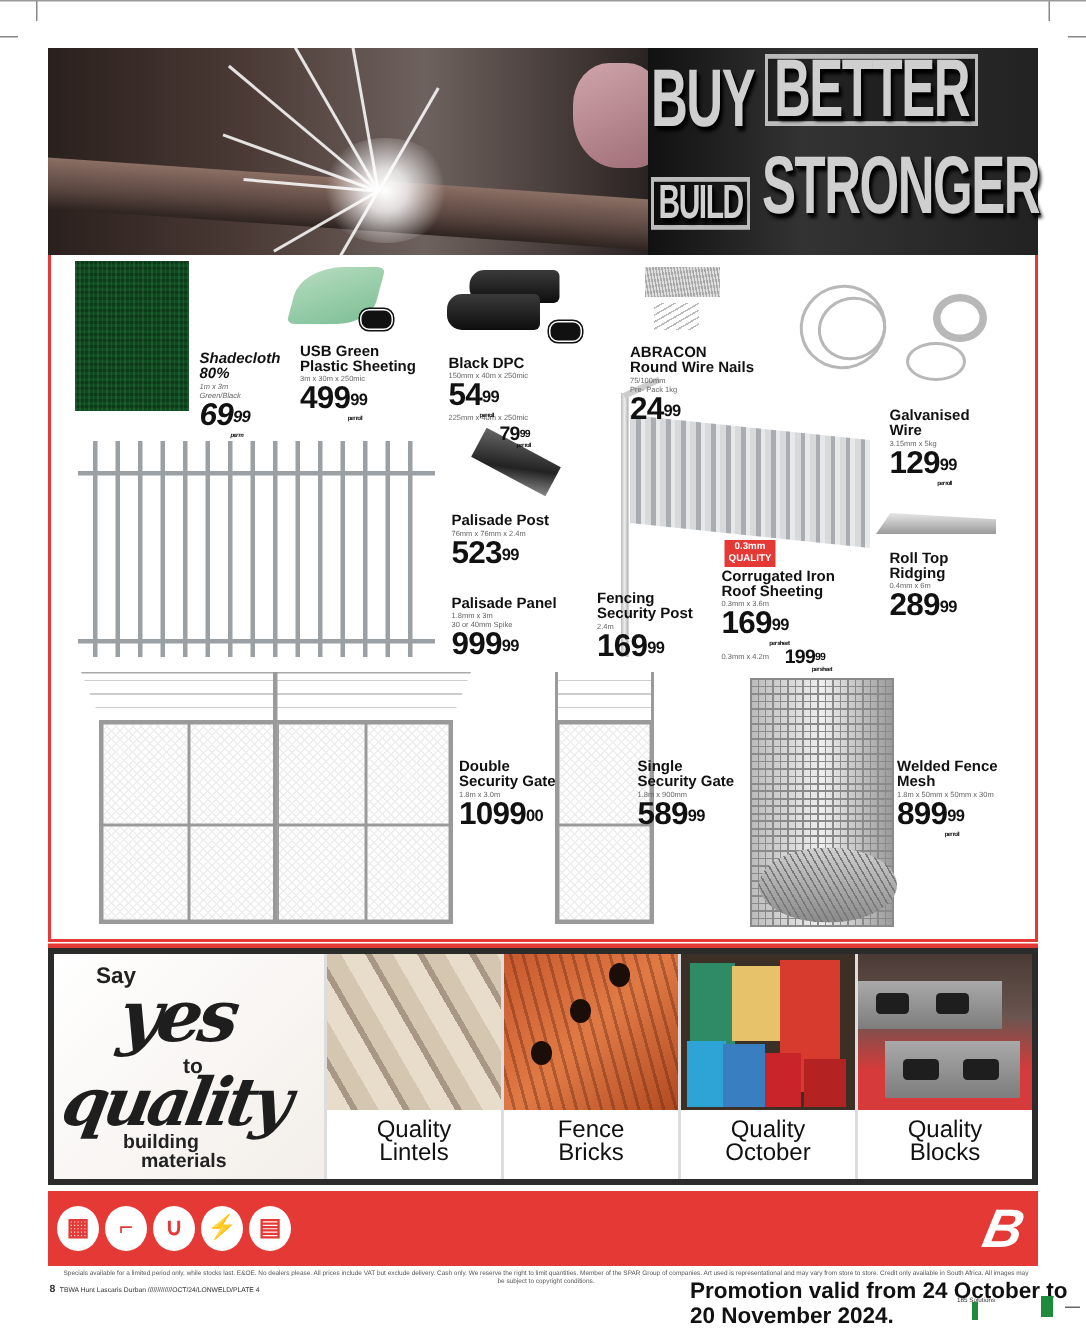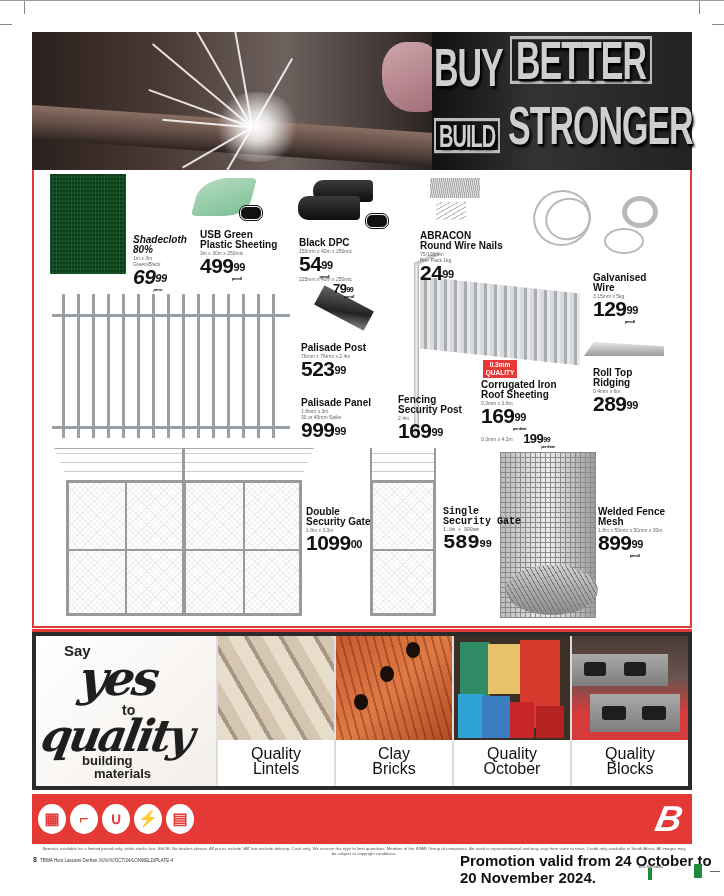--- a/index.html
+++ b/index.html
@@ -280,21 +280,21 @@
   <div class="price"><span>289</span><span class="c">99</span></div>
 </div>
 
 <div class="prod" style="left:306px;top:507px;">
   <div class="pname">Double</div>
   <div class="pname">Security Gate</div>
   <div class="pspec">1.8m x 3.0m</div>
   <div class="price"><span>1099</span><span class="c">00</span></div>
 </div>
 
-<div class="prod" style="left:443px;top:507px;font-family:Liberation Mono, monospace;">
+<div class="prod" style="left:425px;top:507px;">
   <div class="pname">Single</div>
   <div class="pname">Security Gate</div>
   <div class="pspec">1.8m x 900mm</div>
   <div class="price"><span>589</span><span class="c">99</span></div>
 </div>
 
 <div class="prod" style="left:598px;top:507px;">
   <div class="pname">Welded Fence</div>
   <div class="pname">Mesh</div>
   <div class="pspec">1.8m x 50mm x 50mm x 30m</div>
@@ -319,21 +319,21 @@
         </div>
     </div>
     <div class="q-col">
       <div class="q-photo ph-bricks">
         <div class="grain"></div>
         <div class="hole" style="left:70px;top:6px;"></div>
         <div class="hole" style="left:44px;top:30px;"></div>
         <div class="hole" style="left:18px;top:58px;"></div>
       </div>
       <div class="q-label">
-          <div>Clay</div>
+          <div>Fence</div>
           <div>Bricks</div>
         </div>
     </div>
     <div class="q-col">
       <div class="q-photo ph-cement">
         <div class="bag" style="left:6px;top:6px;width:30px;height:54px;background:#2e8b66;"></div>
         <div class="bag" style="left:34px;top:8px;width:34px;height:50px;background:#e8c26a;"></div>
         <div class="bag" style="left:66px;top:4px;width:40px;height:88px;background:#d63b2e;"></div>
         <div class="bag" style="left:4px;top:58px;width:26px;height:44px;background:#2ea3d6;"></div>
         <div class="bag" style="left:28px;top:60px;width:28px;height:42px;background:#3a7ec2;"></div>

